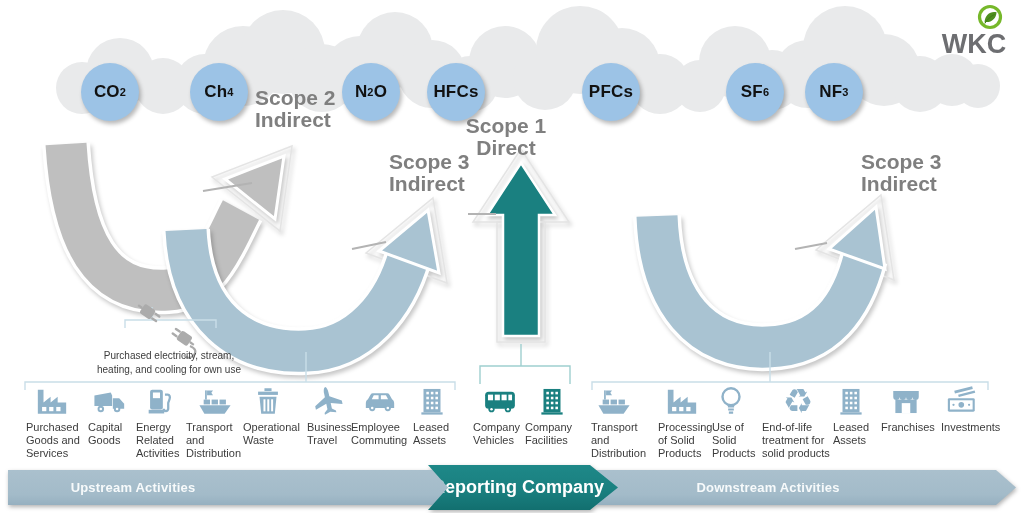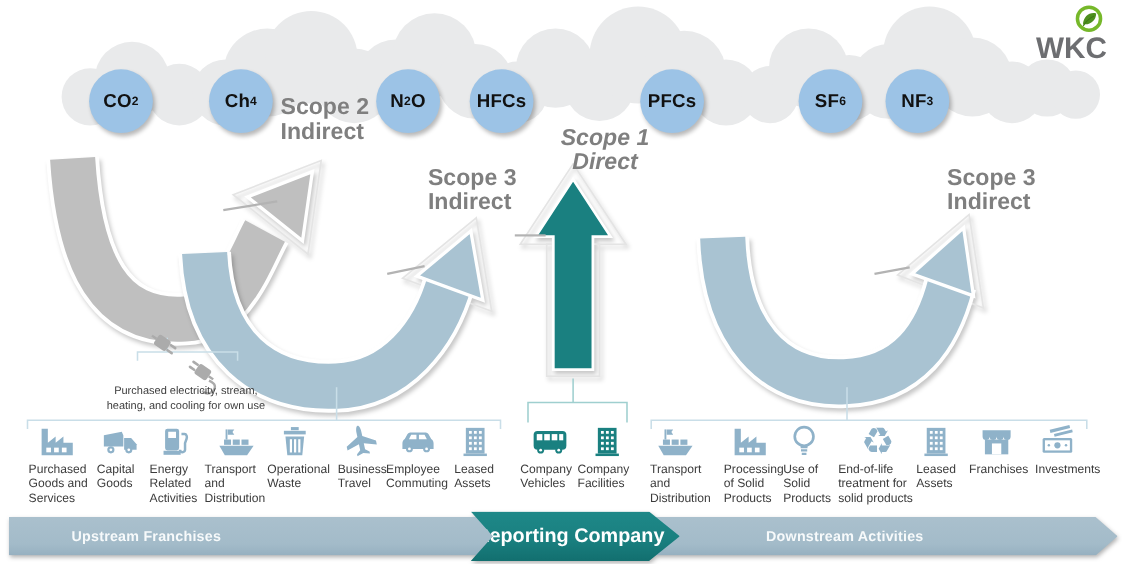--- a/index.html
+++ b/index.html
@@ -198,21 +198,21 @@
       </div>
       <div class="bubble" style="left: 805px; top: 63px;">
         <span>NF</span>
         <sub>3</sub>
       </div>
     </div>
 
   <div id="scopes">
       <div class="scope-label" style="left: 255px; top: 87px; width: 84px; text-align: left;">Scope 2<br>Indirect</div>
       <div class="scope-label" style="left: 389px; top: 151px; width: 84px; text-align: left;">Scope 3<br>Indirect</div>
-      <div class="scope-label" style="left: 504px; top: 115px; width: 92px; text-align: center; font-style: italic;">Scope 1<br>Direct</div>
+      <div class="scope-label" style="left: 460px; top: 115px; width: 92px; text-align: center;">Scope 1<br>Direct</div>
       <div class="scope-label" style="left: 861px; top: 151px; width: 84px; text-align: left;">Scope 3<br>Indirect</div>
     </div>
 
   <div class="note">Purchased electricity, stream,
 heating, and cooling for own use</div>
 
   <div id="items">
       <div class="item g-upstream" style="left: 26px;">
         <svg class="icn" viewBox="0 0 24 24" width="44" height="34" preserveAspectRatio="xMidYMid meet" style="margin-left: 4px;">
           <path fill="currentColor" d="M2 21V4h4v9l5-4v4l5-4v4h6v8z"></path>
@@ -428,21 +428,21 @@
           <circle cx="11.5" cy="14.7" r="2" fill="currentColor"></circle>
           <circle cx="6" cy="14.7" r=".8" fill="currentColor"></circle>
           <circle cx="17" cy="14.7" r=".8" fill="currentColor"></circle>
         </svg>
         <div class="lbl">Investments</div>
       </div>
     </div>
 
   <div class="footer">
     <div class="bar"></div>
-    <span class="bar-label up">Upstream Franchises</span>
+    <span class="bar-label up">Upstream Activities</span>
     <span class="bar-label down">Downstream Activities</span>
     <div class="chev">
       <span>Reporting Company</span>
     </div>
   </div>
 
   <div class="logo">
     <svg width="84" height="58" viewBox="0 0 84 58">
       <g>
         <circle cx="58" cy="13" r="10.5" fill="#FFFFFF" stroke="#76B82A" stroke-width="3.2"></circle>

